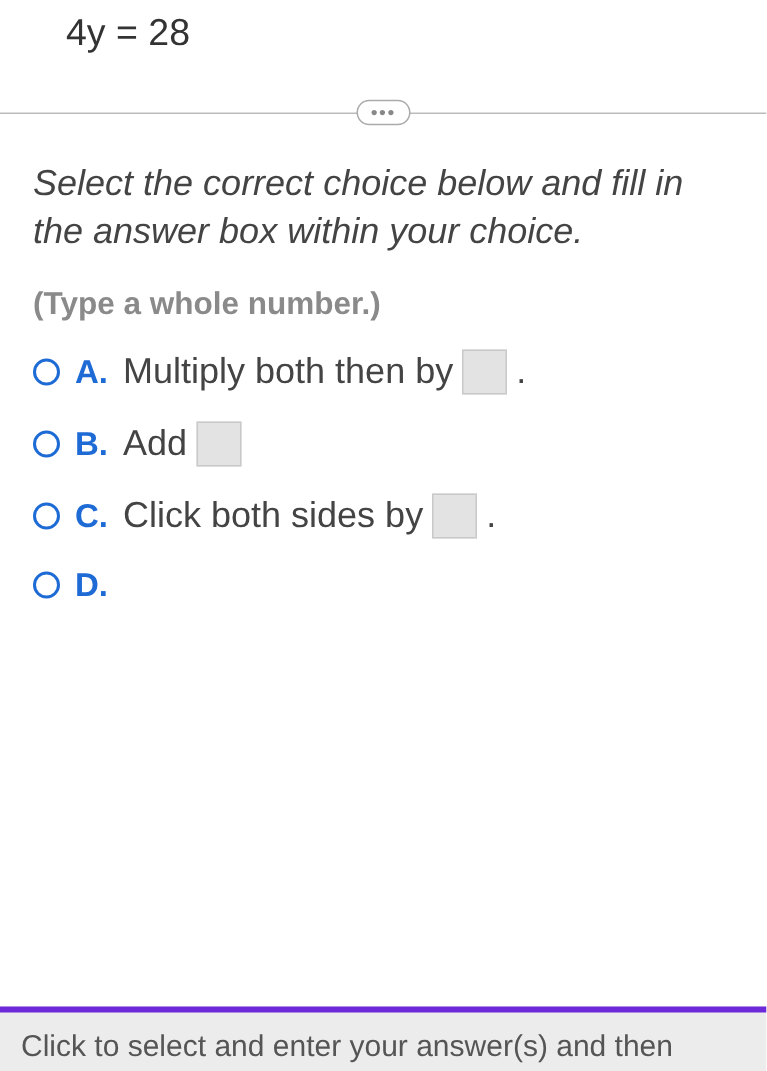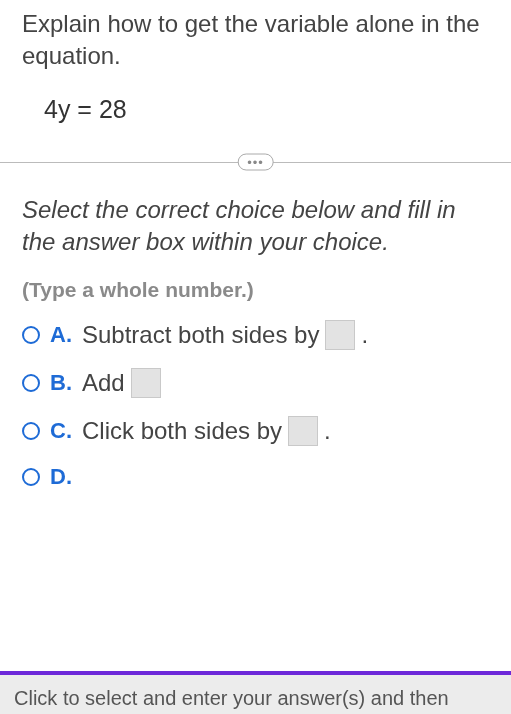--- a/index.html
+++ b/index.html
@@ -114,39 +114,38 @@
     font-size: 20px;
     color: #555;
     width: 100%;
   }
 </style>
 </head>
 <body>
 
 <div class="content">
 
-  <div class="prompt">Explain how to get the variable alone in the equation.</div>
 
   <div class="equation">4y = 28</div>
 
   <div class="divider-row">
     <div class="hr"></div>
     <div class="pill">•••</div>
   </div>
 
   <div class="instruction">Select the correct choice below and fill in the answer box within your choice.</div>
   <div class="hint">(Type a whole number.)</div>
 
   <div class="choices">
 
     <div class="choice">
       <span class="radio"></span>
       <span class="choice-letter">A.</span>
       <span class="choice-text">
-        <span>Subtract both sides by</span>
+        <span>Multiply both then by</span>
         <span class="blank"></span>
         <span>.</span>
       </span>
     </div>
 
     <div class="choice">
       <span class="radio"></span>
       <span class="choice-letter">B.</span>
       <span class="choice-text">
         <span>Add</span>

